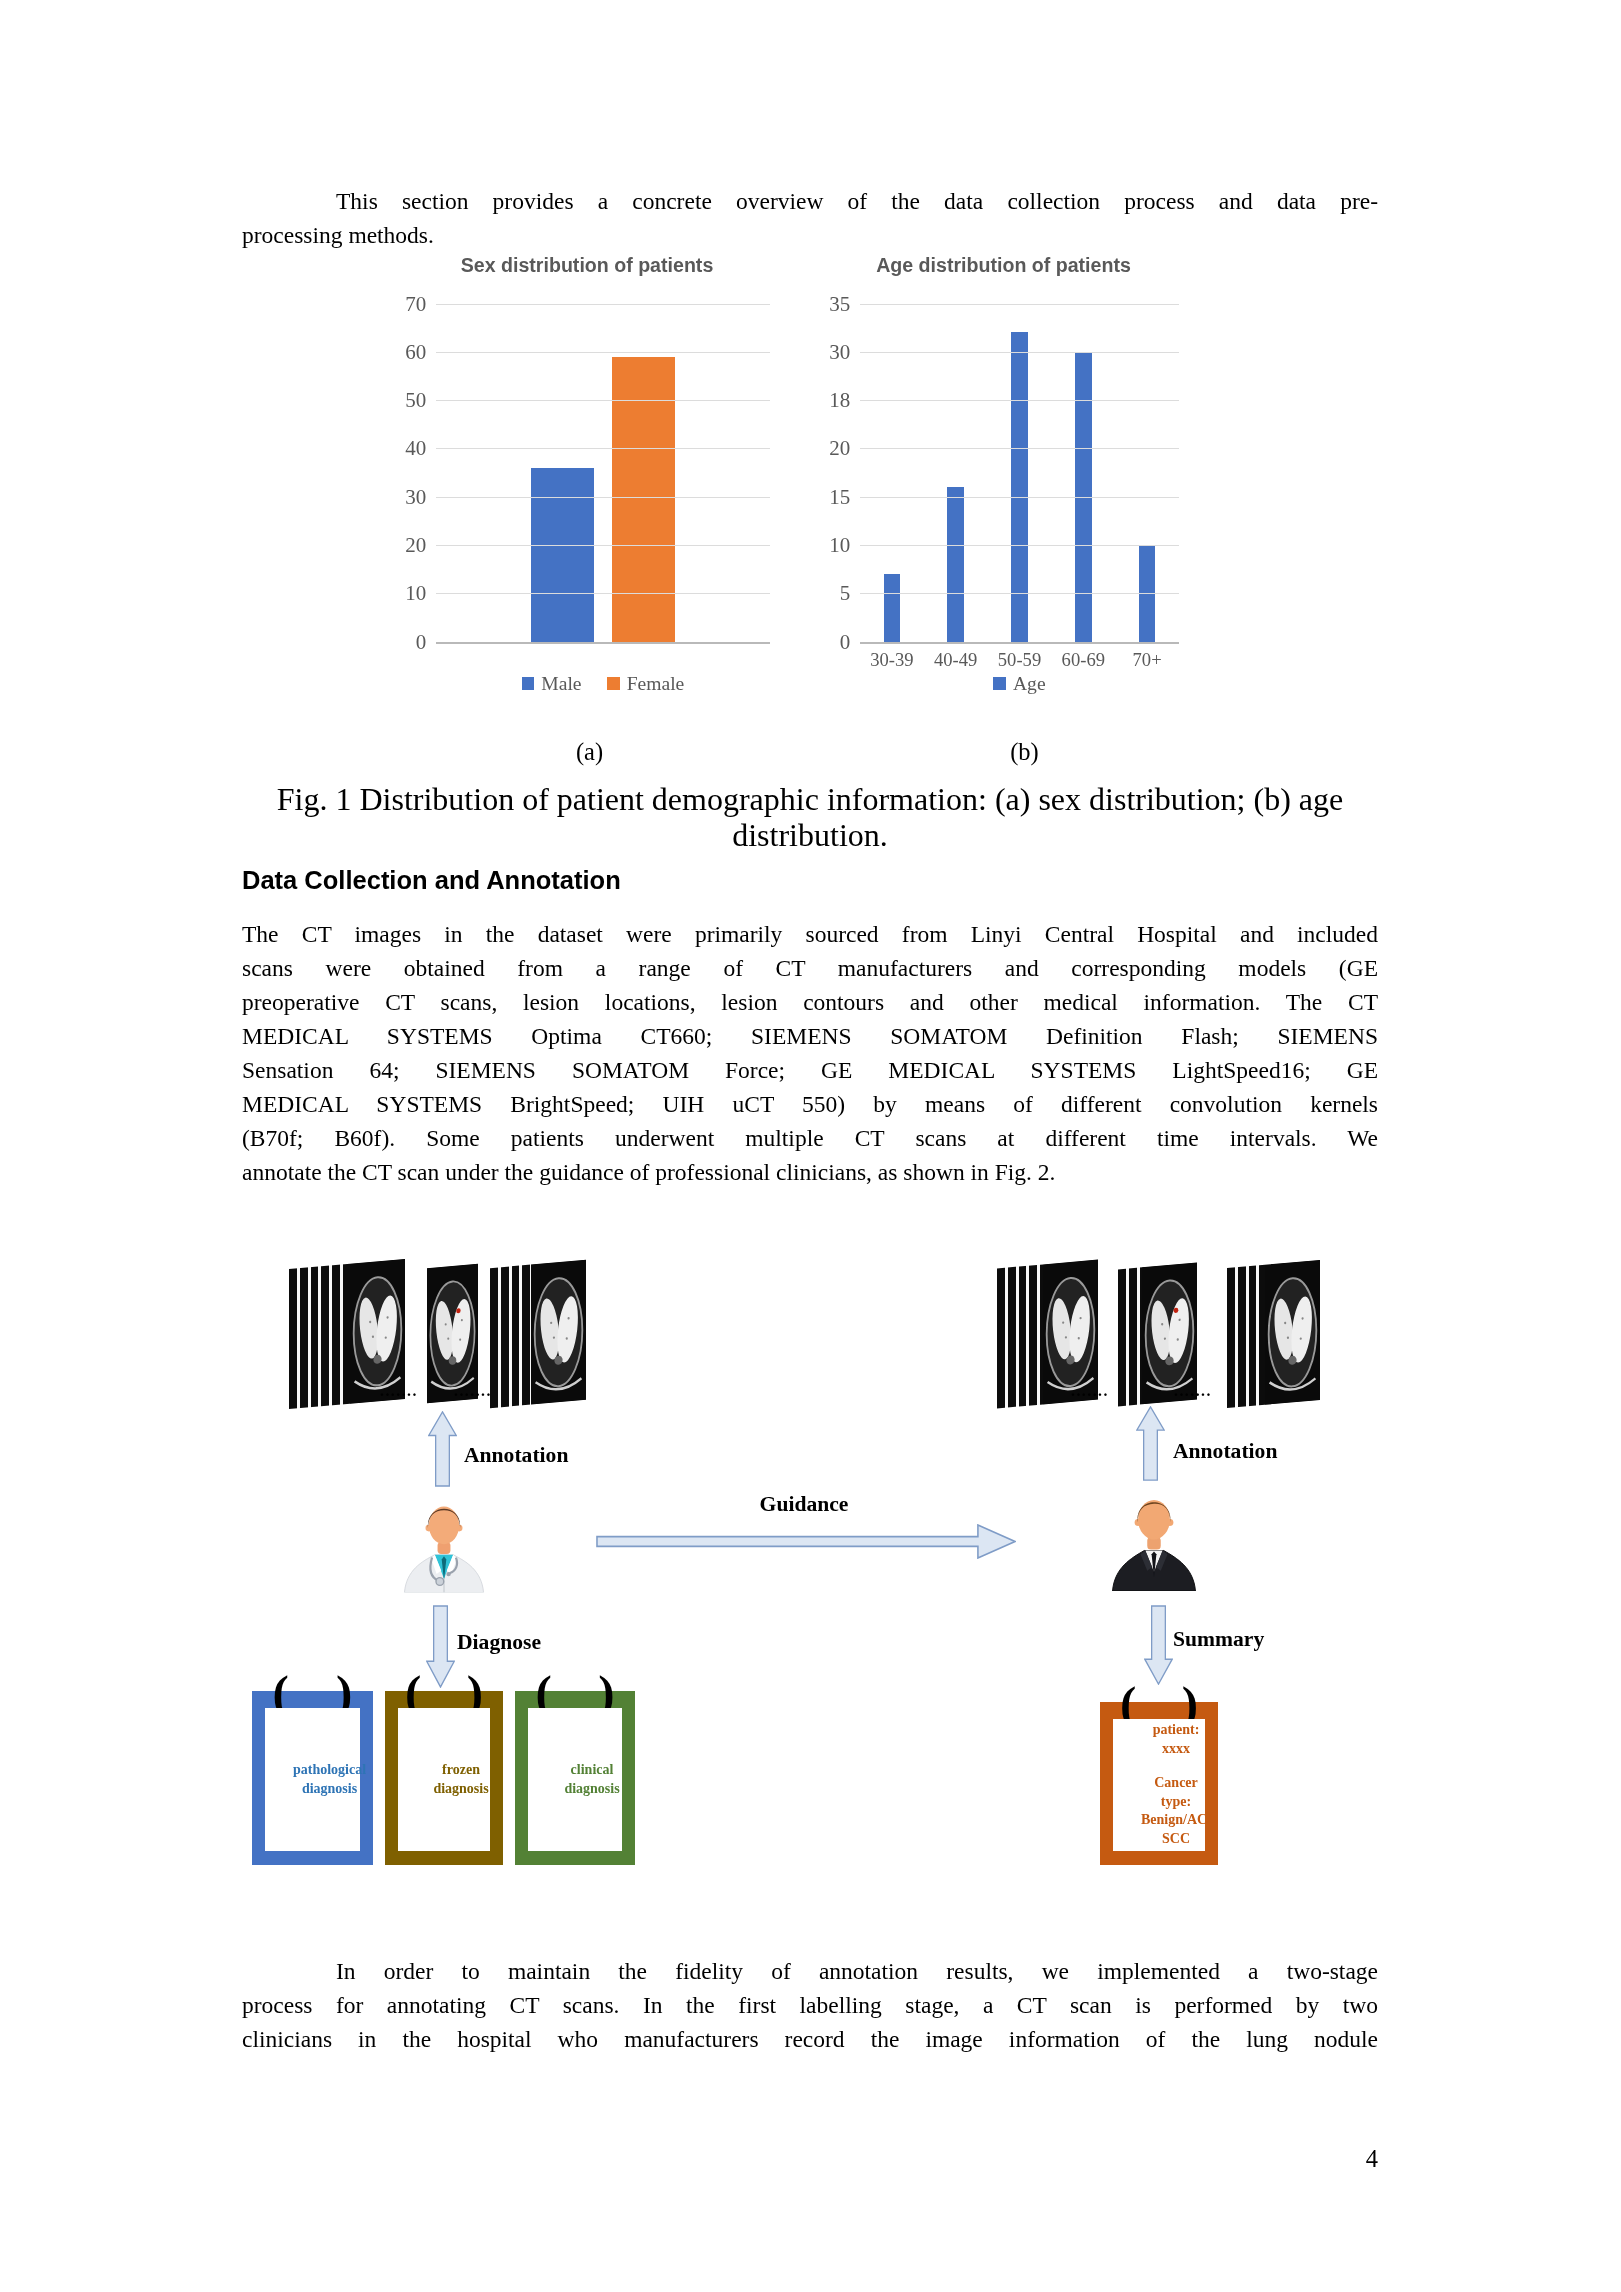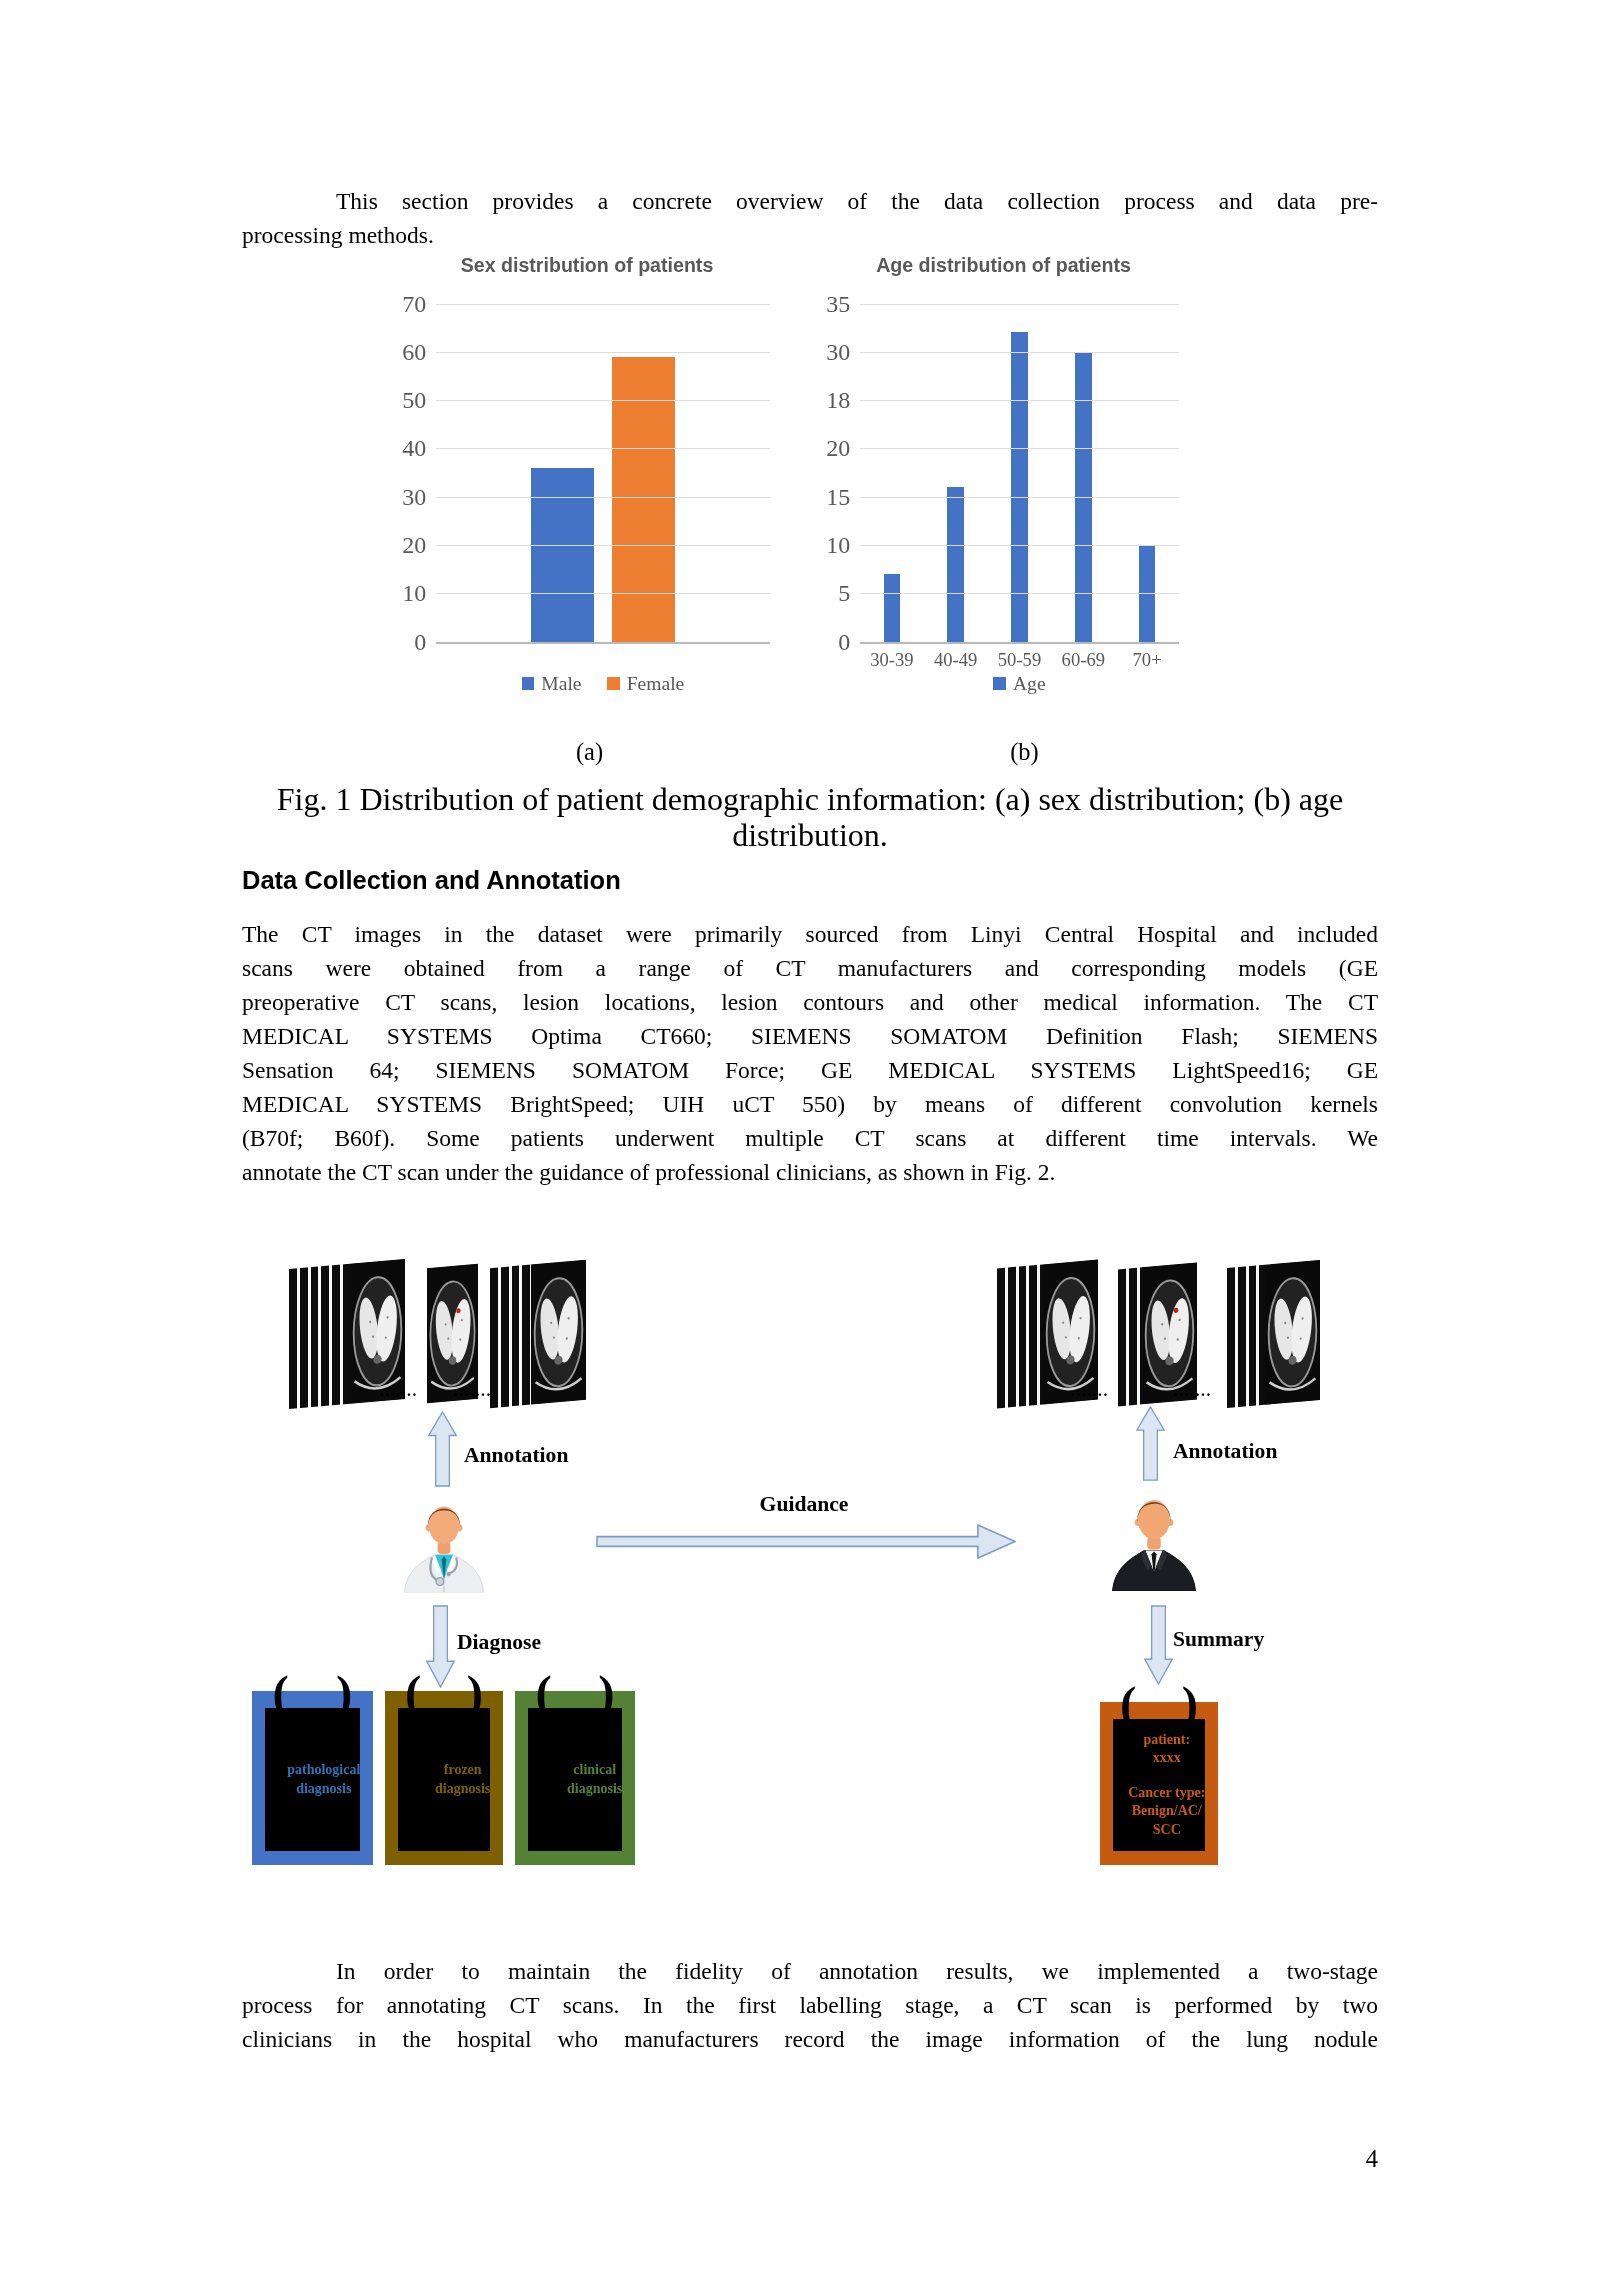--- a/index.html
+++ b/index.html
@@ -22,21 +22,21 @@
   .pagenum{position:absolute;left:242px;top:2145px;width:1136px;text-align:right;font-size:24.5px;}
 
   
   .chart{position:absolute;top:251px;}
   #chartA{left:404px;width:366px;}
   #chartB{left:828px;width:351px;}
   .chart-title{text-align:center;font-family:"Liberation Sans",sans-serif;font-weight:700;
                font-size:19.6px;color:#595959;height:29px;line-height:29px;margin-bottom:23.5px;}
   .chart-body{display:flex;height:338px;}
   .yticks{position:relative;flex:0 0 32px;}
-  .ytick{position:absolute;right:9.8px;transform:translateY(-50%);font-size:24px;color:#595959;}
+  .ytick{position:absolute;right:9.8px;transform:translateY(-50%);font-size:21px;color:#595959;}
   .plot{position:relative;flex:1;}
   .gridline{position:absolute;left:0;right:0;height:1px;background:#dcdcdc;}
   .axisline{background:#b9b9b9;height:2px;}
   .bars{position:absolute;left:0;right:0;top:0;bottom:0;display:flex;align-items:flex-end;}
   .justify-center .bars{justify-content:center;gap:18.6px;}
   .barslot{display:flex;align-items:flex-end;height:100%;}
   .justify-space .barslot{flex:1;justify-content:center;}
   .xlabels{display:none;margin-left:32px;height:29px;}
   .has-xlabels .xlabels{display:flex;}
   .xlabel{flex:1;text-align:center;font-size:18.6px;color:#595959;padding-top:7.8px;}
@@ -53,22 +53,22 @@
   .ct-stack{display:flex;transform:skewY(-5deg);}
   .ct-stack .slices{flex:1;background:repeating-linear-gradient(90deg,#0c0c0c 0 7.8px,#f8f8f8 7.8px 10.8px);}
   .ct-face{flex:0 0 55px;background:#0a0a0a;position:relative;}
   .ct-face svg{display:block;width:100%;height:100%;}
   .flabel{position:absolute;font-weight:700;font-size:21.6px;}
   .dots{position:absolute;font-weight:700;font-size:15.7px;letter-spacing:1.5px;}
   .avatar svg{display:block;width:100%;height:100%;}
   .arrow svg{display:block;width:100%;height:100%;}
 
   .clipboard{position:absolute;}
-  .clip-inner{position:absolute;left:12.7px;right:12.7px;top:16.7px;bottom:13.7px;background:#000000;
-              display:flex;align-items:center;justify-content:flex-end;text-align:center;}
+  .clip-inner{position:absolute;left:12.7px;right:12.7px;top:16.7px;bottom:13.7px;background:#ffffff;
+              display:flex;align-items:center;justify-content:center;text-align:center;padding-left:34px;}
   .clip-text{font-weight:700;font-size:14px;line-height:18.6px;}
   .clip-gap{height:15.7px;}
   .hook{position:absolute;top:-23.5px;font-size:49px;font-weight:700;color:#000;line-height:1;
         font-family:"Liberation Serif",serif;}
   .hook-l{left:17%;} .hook-r{right:17%;}
   .hook-l::before{content:"(";} .hook-r::before{content:")";}
 </style>
 </head>
 <body>
 

